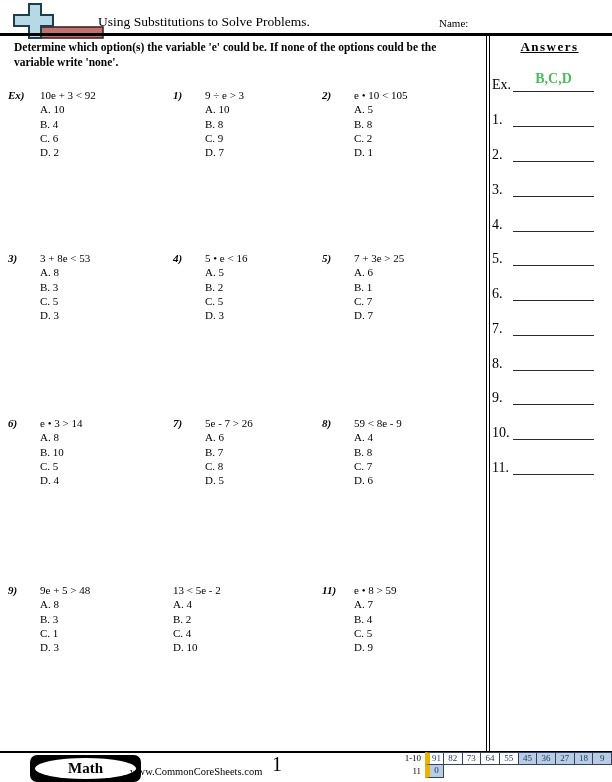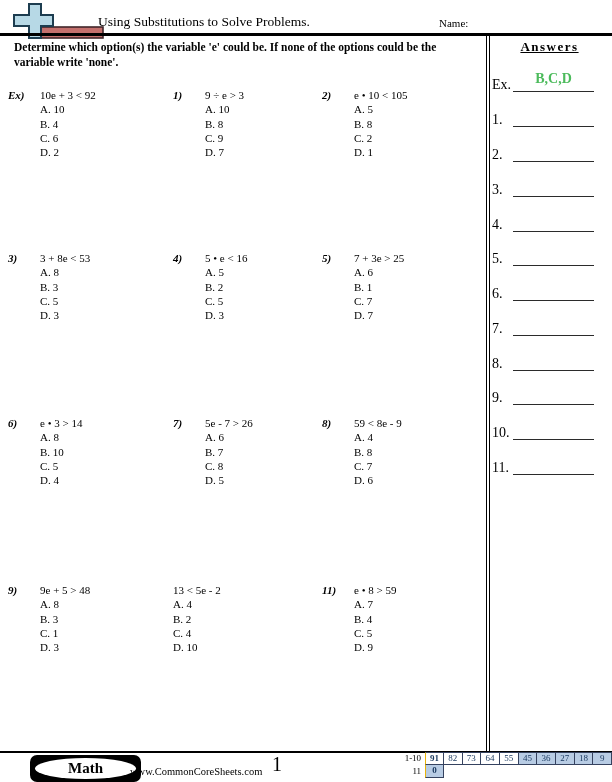--- a/index.html
+++ b/index.html
@@ -68,21 +68,21 @@
   .score-label {
     width:33px; flex:none; text-align:right; padding-right:4px;
     font-size:9px; line-height:13px; color:#000;
   }
   .score-cell {
     width:18.7px; flex:none; height:13px;
     border:1px solid #35425f; border-left:none;
     font-size:9px; line-height:11px; text-align:center;
     color:#17365d; background:#fff;
   }
-  .score-cell.first { border-left:1px solid #eab308;font-weight:bold; }
+  .score-cell.first { border-left:5px solid #eab308; }
   .score-cell.hl { background:#b8cce4; }
   .score-row.second .score-cell { border-top:none; }
 </style>
 </head>
 <body>
 
 <div class="logo">
   <svg width="100" height="40" viewBox="0 0 100 40">
     <rect x="33" y="25" width="62" height="11" fill="#c4706d" stroke="#40262a" stroke-width="1.6"></rect>
     <polygon points="21,2 33,2 33,13 45,13 45,24 33,24 33,36 21,36 21,24 6,24 6,13 21,13" fill="#b7d9e6" stroke="#1d3d50" stroke-width="2"></polygon>

